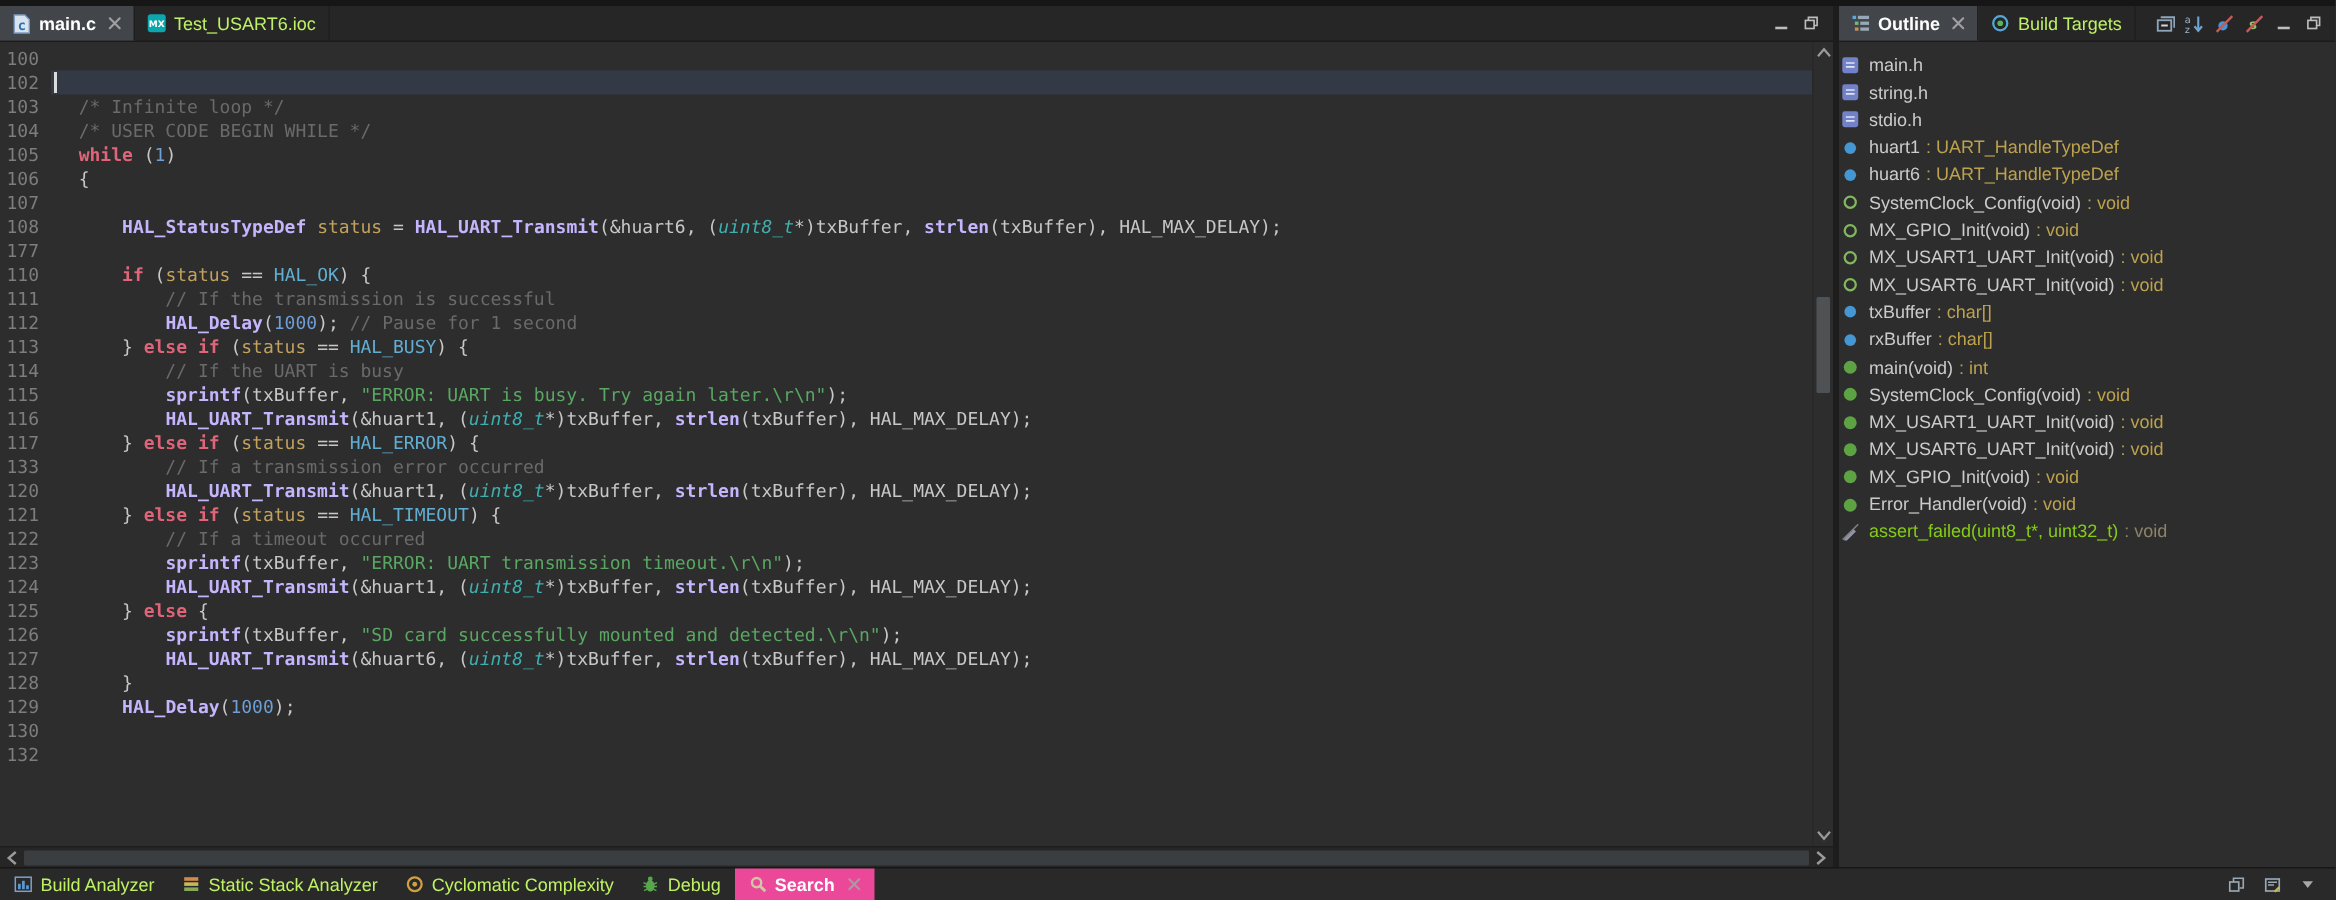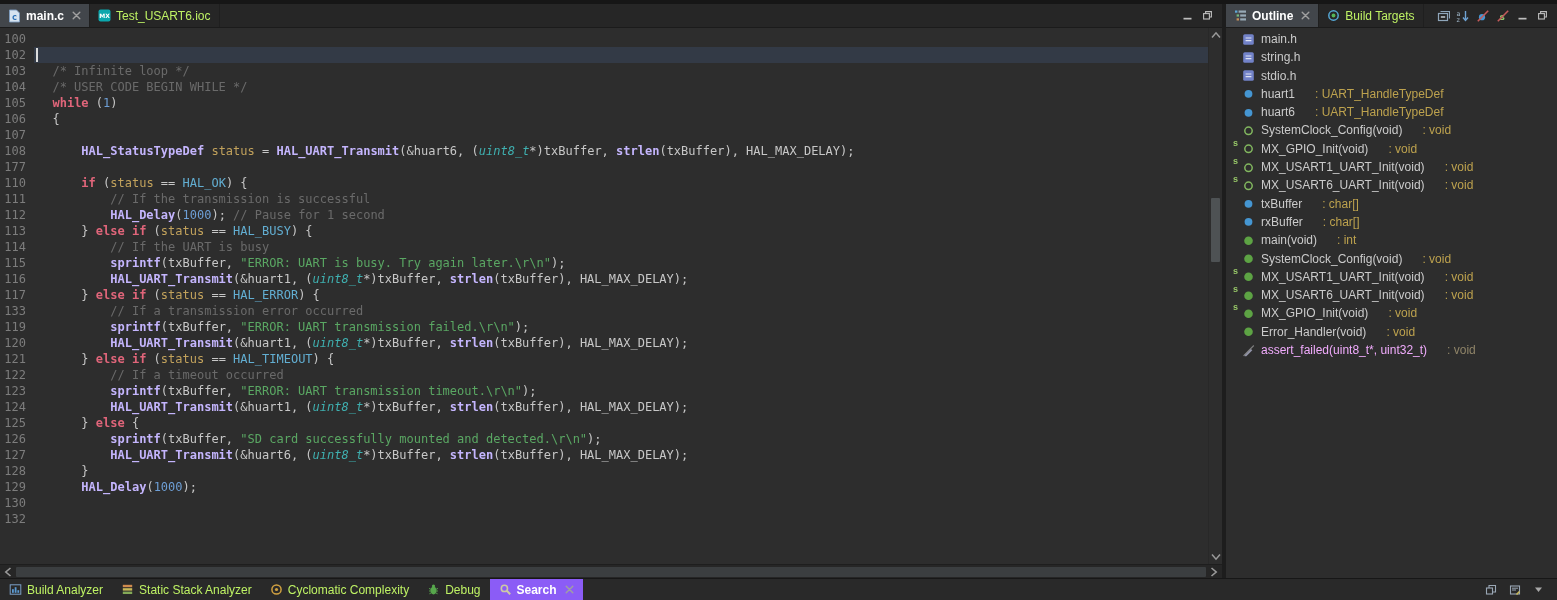--- a/index.html
+++ b/index.html
@@ -38,30 +38,30 @@
   .tk-v{color:#c2a25c}
   .vscroll{width:14px;flex:none;background:#2d2d2d;border-left:1px solid #282828;position:relative}
   .varrow{position:absolute;left:0;width:13px;height:12px;display:flex;align-items:center;justify-content:center}
   .varrow.up{top:1px}.varrow.down{bottom:1px}
   .vthumb{position:absolute;left:2px;width:9px;background:#4e5254;border-radius:1px;top:170px;height:64px}
   .hscroll{height:14px;background:#262626;border-top:1px solid #1e1e1e;position:relative;flex:none}
   .harrow{position:absolute;top:0;width:14px;height:13px;display:flex;align-items:center;justify-content:center}
   .harrow.left{left:1px}.harrow.right{right:1px}
   .hthumb{position:absolute;top:2px;left:16px;height:10px;width:calc(100% - 32px);background:#3b3e40;border-radius:1px}
   .outline-list{flex:1;padding-top:4px;overflow:hidden}
-  .o-row{display:flex;align-items:flex-start;height:18.3px;padding-left:15px;font-size:12px}
+  .o-row{display:flex;align-items:flex-end;height:18.3px;padding-left:0;font-size:12px}
   .o-ic{position:relative;width:14px;height:14px;flex:none;margin-right:6px;display:flex;align-items:center;justify-content:center}
   .sbadge{position:absolute;left:-8px;top:-4px;font-size:9px;font-weight:bold;color:#97c768}
   .o-name{color:#cbcbcb;white-space:pre}
-  .o-type{color:#bda24e;white-space:pre;margin-left:20px}
-  .o-row.dim .o-name{color:#f0abfc}
+  .o-type{color:#bda24e;white-space:pre;margin-left:4px}
+  .o-row.dim .o-name{color:#84cc16}
   .o-row.dim .o-type{color:#8f8468}
   .bottombar{height:22px;background:#292929;border-top:1px solid #171717;display:flex;align-items:stretch;flex:none}
   .bottombar .tab{border-right:none;padding:0 9px}
-  .bottombar .tab.active{background:#8b5cf6}
+  .bottombar .tab.active{background:#ec4899}
   .bricons{display:flex;align-items:center;gap:7px;padding:0 10px}
 </style>
 </head>
 <body>
 
 <div class="app">
   <div class="topstrip"></div>
   <div class="mainrow">
 
     <div class="leftcol">
@@ -172,24 +172,20 @@
               <div class="ln">116</div>
               <div class="lc"><span class="tk-d">          </span><span class="tk-f">HAL_UART_Transmit</span><span class="tk-d">(&amp;huart1, (</span><span class="tk-t">uint8_t</span><span class="tk-d">*)txBuffer, </span><span class="tk-f">strlen</span><span class="tk-d">(txBuffer), HAL_MAX_DELAY);</span></div>
             </div>
             <div class="ed-row">
               <div class="ln">117</div>
               <div class="lc"><span class="tk-d">      } </span><span class="tk-k">else</span><span class="tk-d"> </span><span class="tk-k">if</span><span class="tk-d"> (</span><span class="tk-v">status</span><span class="tk-d"> == </span><span class="tk-e">HAL_ERROR</span><span class="tk-d">) {</span></div>
             </div>
             <div class="ed-row">
               <div class="ln">133</div>
               <div class="lc"><span class="tk-c">          // If a transmission error occurred</span></div>
-            </div>
-            <div class="ed-row">
-              <div class="ln">119</div>
-              <div class="lc"><span class="tk-d">          </span><span class="tk-f">sprintf</span><span class="tk-d">(txBuffer, </span><span class="tk-s">"ERROR: UART transmission failed.\r\n"</span><span class="tk-d">);</span></div>
             </div>
             <div class="ed-row">
               <div class="ln">120</div>
               <div class="lc"><span class="tk-d">          </span><span class="tk-f">HAL_UART_Transmit</span><span class="tk-d">(&amp;huart1, (</span><span class="tk-t">uint8_t</span><span class="tk-d">*)txBuffer, </span><span class="tk-f">strlen</span><span class="tk-d">(txBuffer), HAL_MAX_DELAY);</span></div>
             </div>
             <div class="ed-row">
               <div class="ln">121</div>
               <div class="lc"><span class="tk-d">      } </span><span class="tk-k">else</span><span class="tk-d"> </span><span class="tk-k">if</span><span class="tk-d"> (</span><span class="tk-v">status</span><span class="tk-d"> == </span><span class="tk-e">HAL_TIMEOUT</span><span class="tk-d">) {</span></div>
             </div>
             <div class="ed-row">

